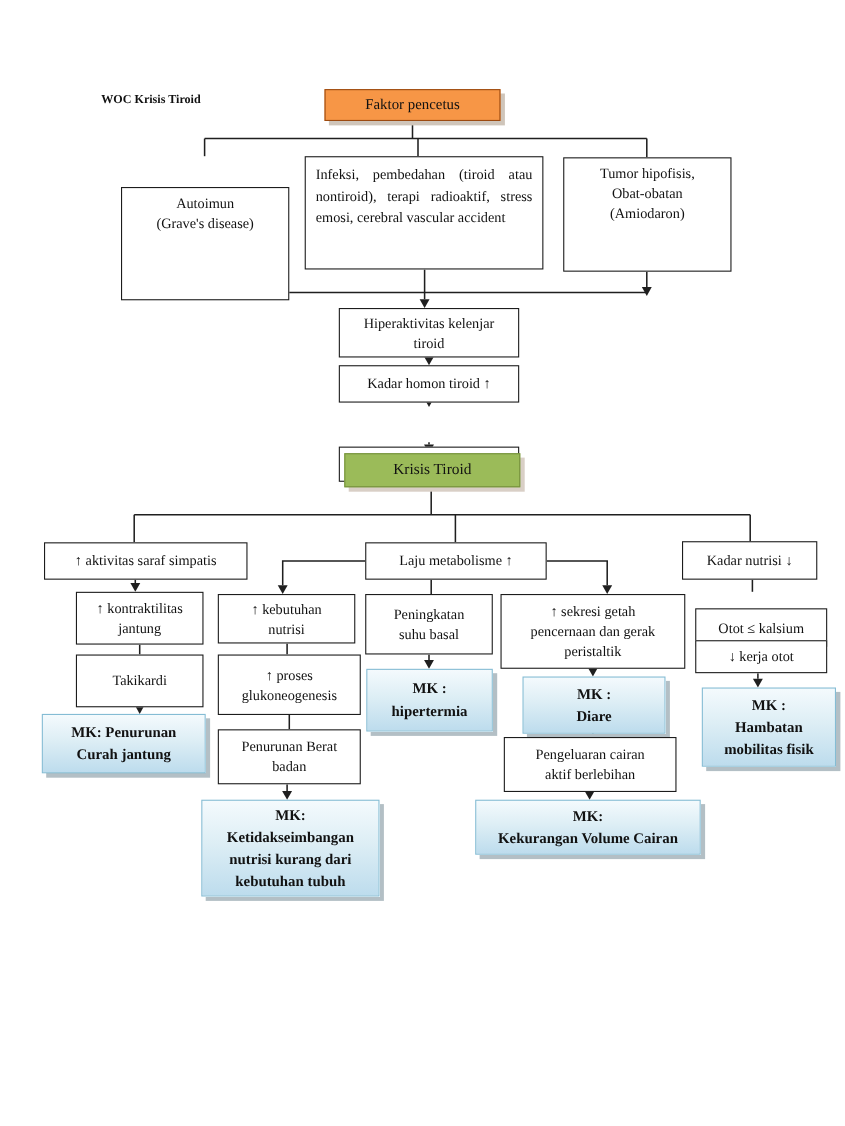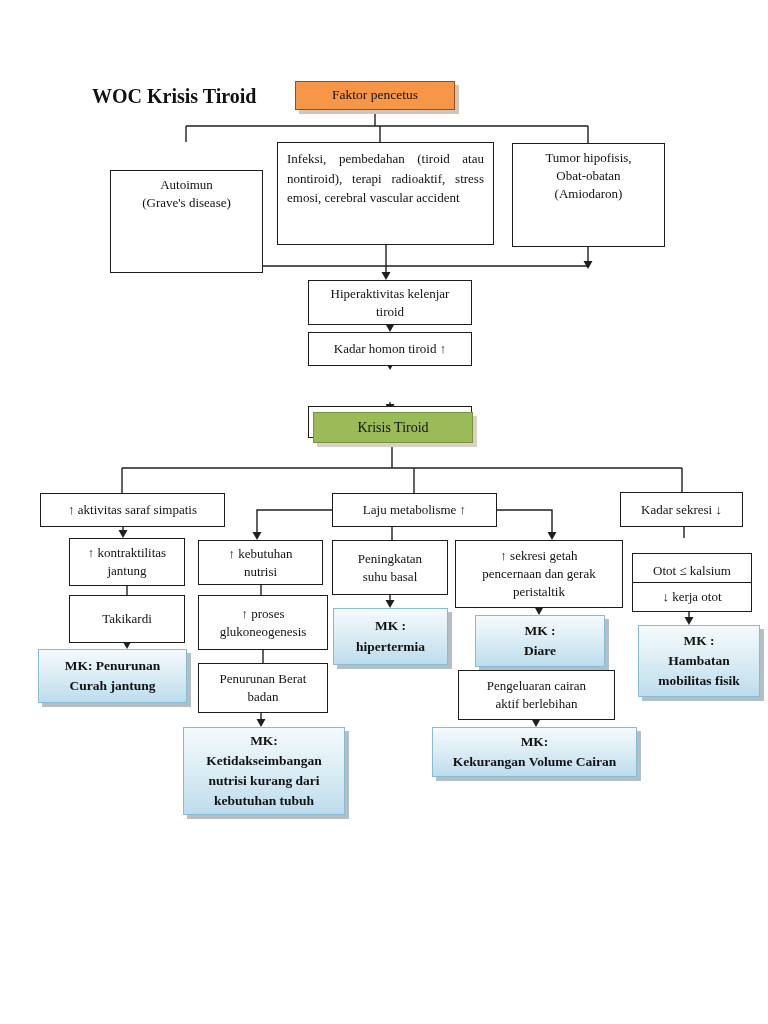--- a/index.html
+++ b/index.html
@@ -29,21 +29,21 @@
     background:#9BBB59; border:1.6px solid #76923C;
     box-shadow:4px 4px 0 #d9cfc6; font-weight:normal; font-size:14px;
   }
   .blue {
     background:linear-gradient(180deg,#f4fafd 0%,#ddeef5 45%,#bddced 100%);
     border:1.5px solid #84bcd4; box-shadow:4px 4px 0 #b3bfc5;
     font-weight:bold; font-size:13.5px; line-height:1.5;
   }
   .page-title {
     position:absolute; left:92px; top:85px; z-index:2;
-    font-weight:bold; font-size:20px; white-space:nowrap;
+    font-weight:bold; font-size:11px; white-space:nowrap;
   }
 </style>
 </head>
 <body>
 
 <div id="page">
 
   <svg id="connectors" width="768" height="1024" viewBox="0 0 768 1024">
     <g stroke="#1f1f1f" stroke-width="1.4" fill="none">
       <path d="M375,110 V126"></path>
@@ -114,21 +114,21 @@
   <div class="node" style="left:308px;top:332px;width:164px;height:34px;">Kadar homon tiroid ↑</div>
 
   <div class="node" style="left:308px;top:370px;width:164px;height:32px;margin-top:36px;">Tirotoksiskosis</div>
 
   <div class="node green" style="left:313px;top:412px;width:160px;height:31px;">Krisis Tiroid</div>
 
   <div class="node" style="left:40px;top:493px;width:185px;height:34px;">↑ aktivitas saraf simpatis</div>
 
   <div class="node" style="left:332px;top:493px;width:165px;height:34px;">Laju metabolisme ↑</div>
 
-  <div class="node" style="left:620px;top:492px;width:123px;height:35px;">Kadar sekresi ↓</div>
+  <div class="node" style="left:620px;top:492px;width:123px;height:35px;">Kadar nutrisi ↓</div>
 
   <div class="node" style="left:69px;top:538px;width:116px;height:48px;">↑ kontraktilitas
 jantung</div>
 
   <div class="node" style="left:69px;top:595px;width:116px;height:48px;">Takikardi</div>
 
   <div class="node blue" style="left:38px;top:649px;width:149px;height:54px;">MK: Penurunan
 Curah jantung</div>
 
   <div class="node" style="left:198px;top:595px;width:130px;height:55px;">↑ proses

